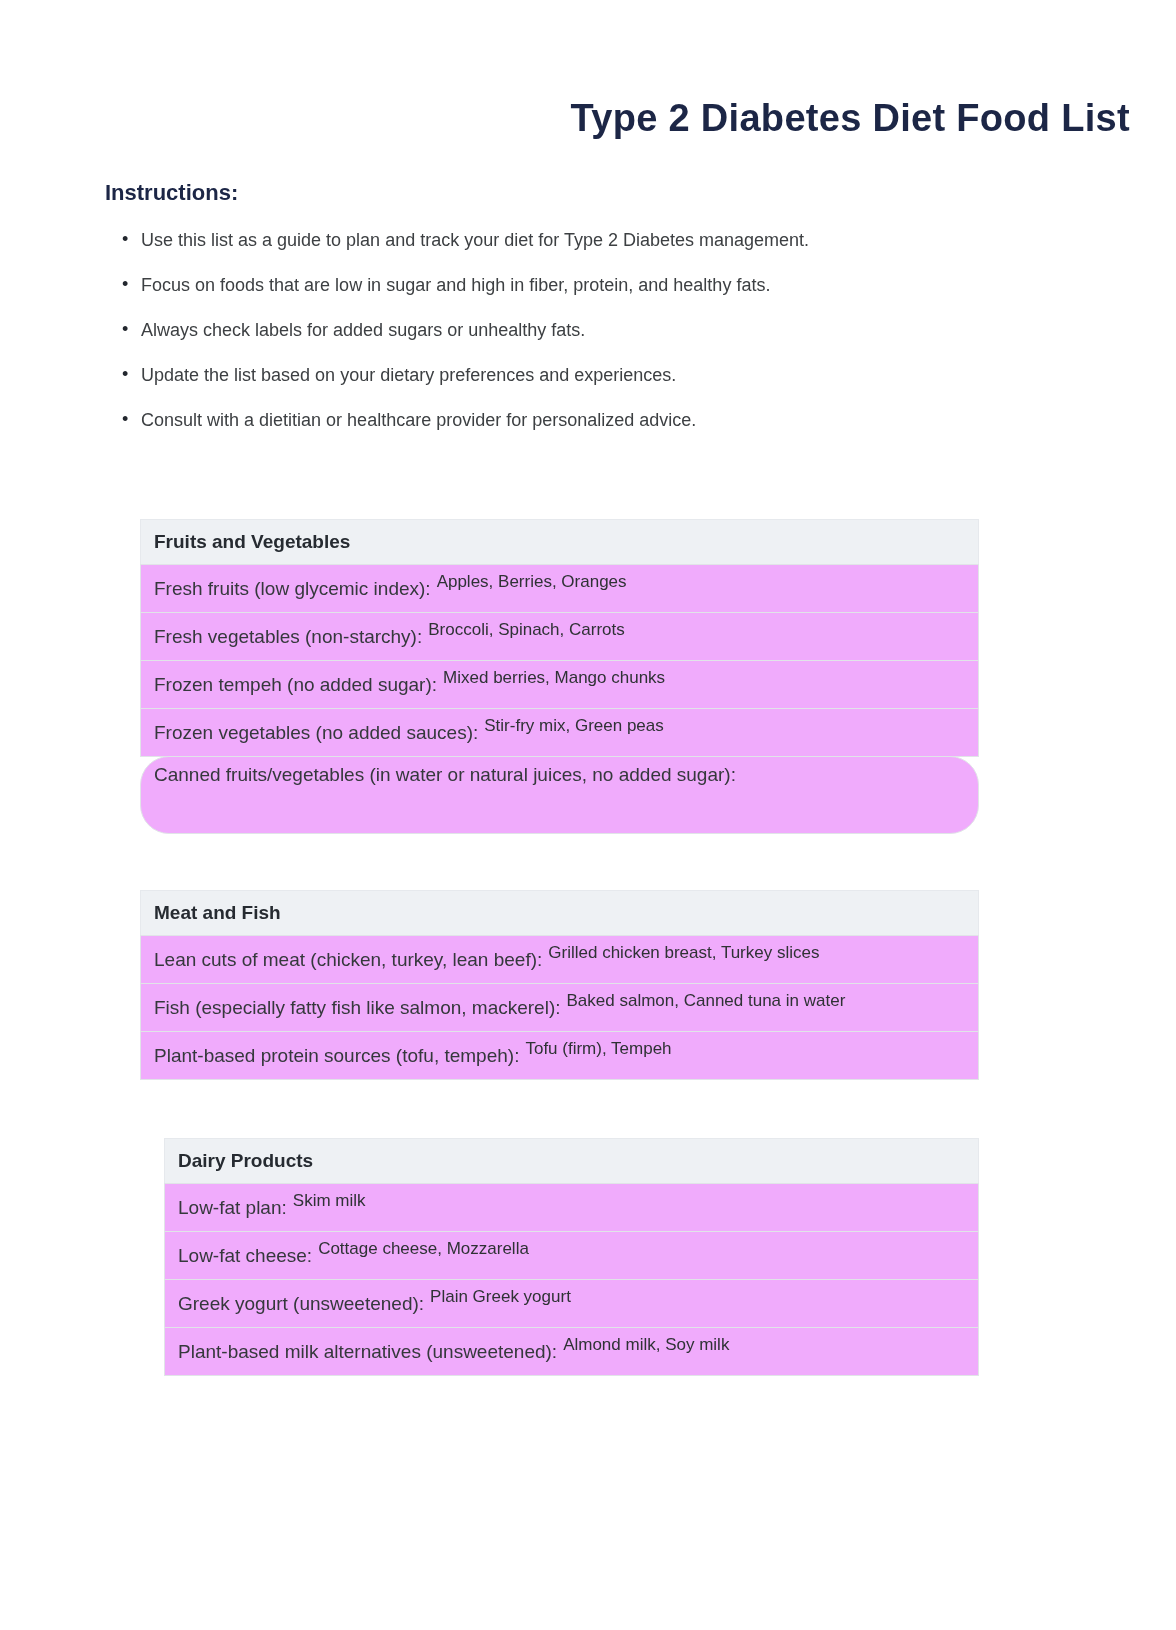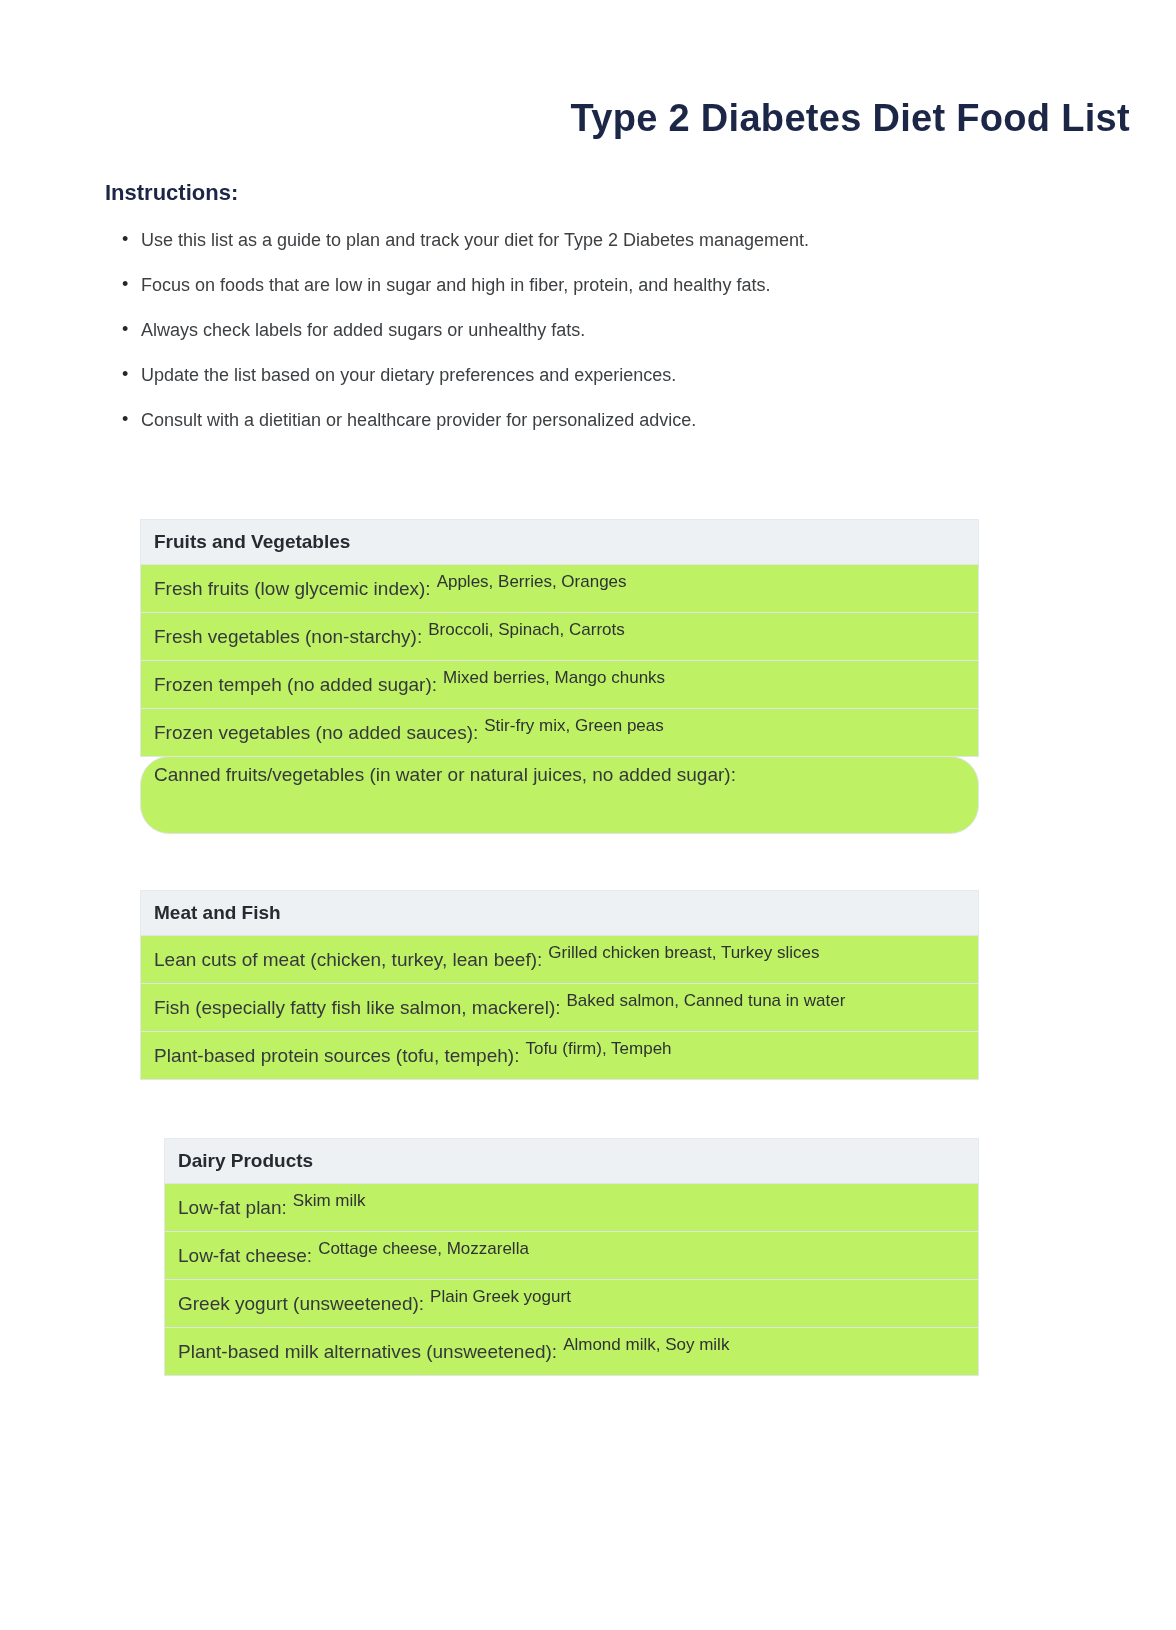--- a/index.html
+++ b/index.html
@@ -47,21 +47,21 @@
   .section--meat{top:890px;}
   .section--dairy{top:1138px;padding-left:24px;}
 
   .section-header{
     height:46px;background:var(--header-bg);
     border:1px solid #e6e9ed;
     display:flex;align-items:center;padding-left:13px;
     font-size:19px;font-weight:bold;color:#262b31;
   }
   .row{
-    height:49px;background:#bef264;
+    height:49px;background:#f0abfc;
     border:1px solid var(--border);margin-top:-1px;
     display:flex;align-items:center;padding-left:13px;
   }
   .row-label{font-size:19px;color:#35383c;white-space:nowrap;}
   .row-value{
     font-size:17px;color:#2f3235;margin-left:6px;
     position:relative;top:-7px;white-space:nowrap;
   }
   .row--stacked{
     height:78px;display:block;padding:6px 0 0 0;border-radius:29px;

